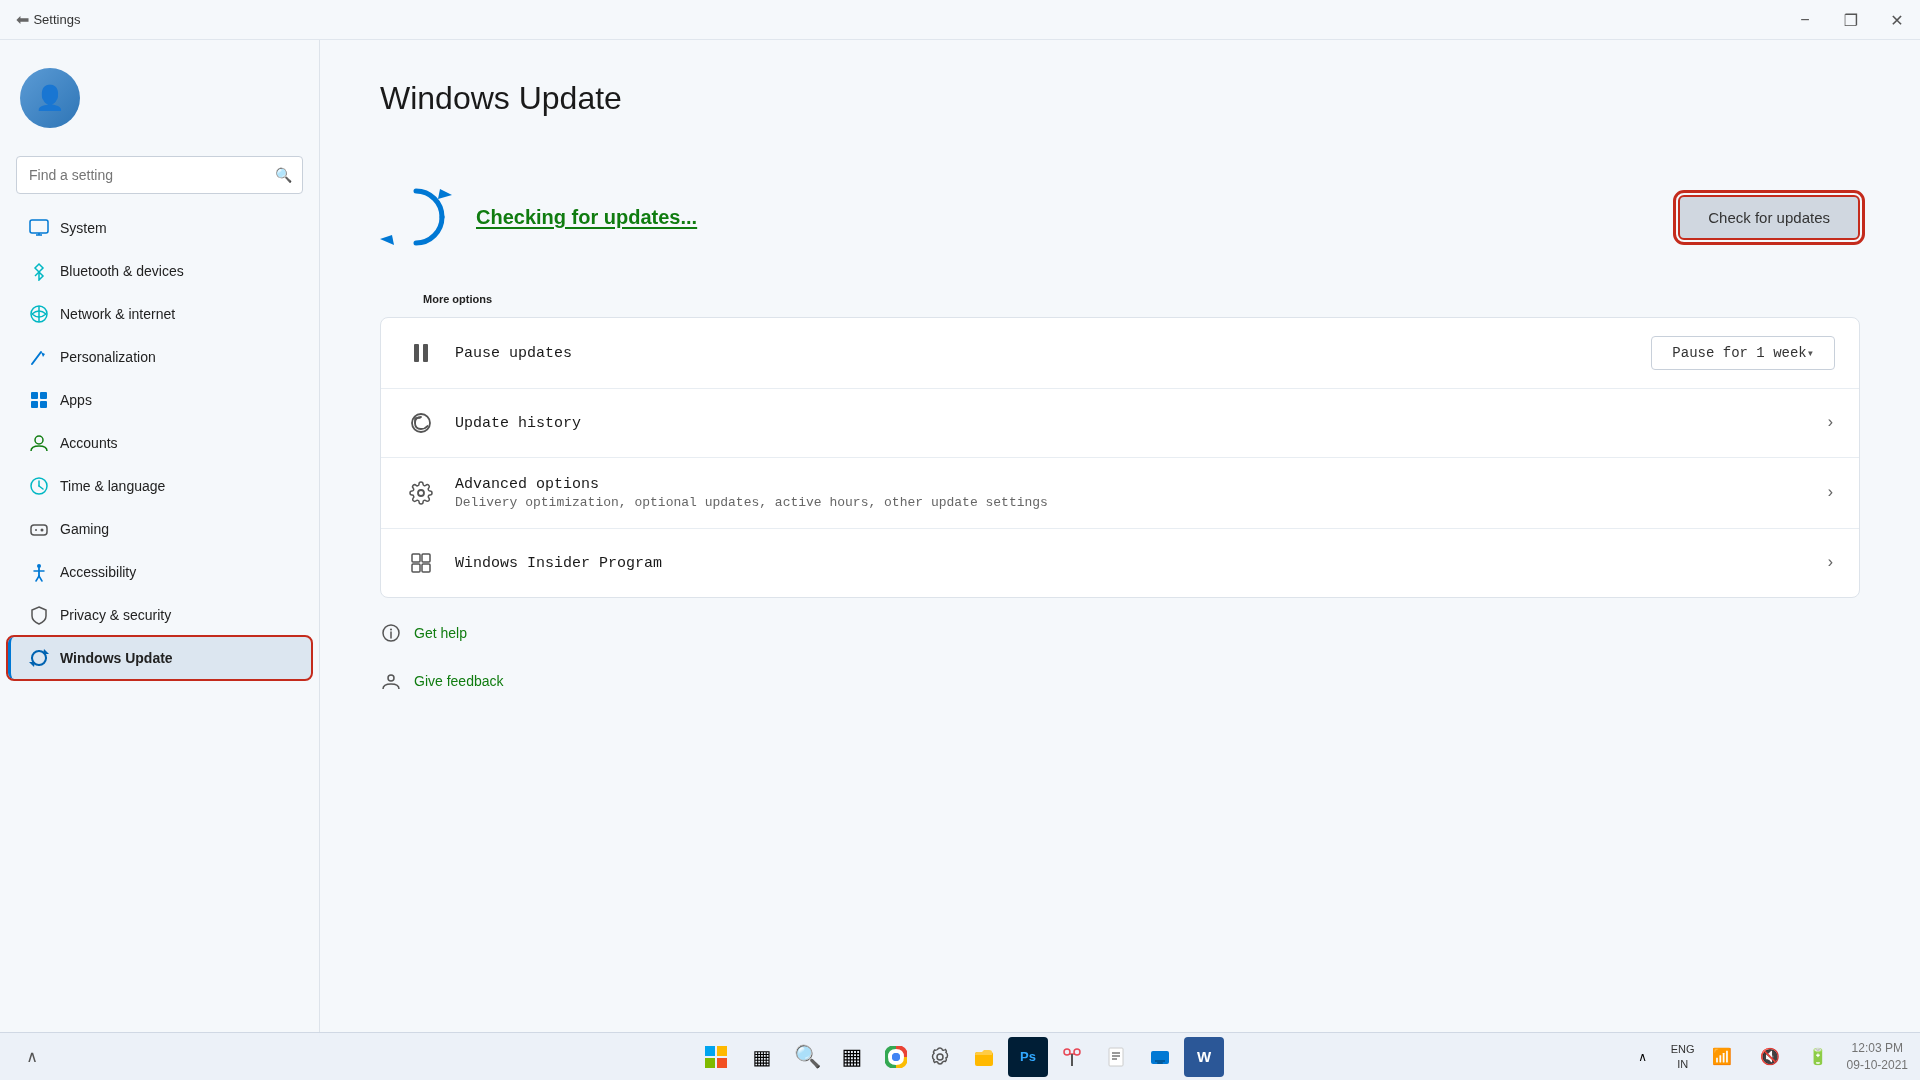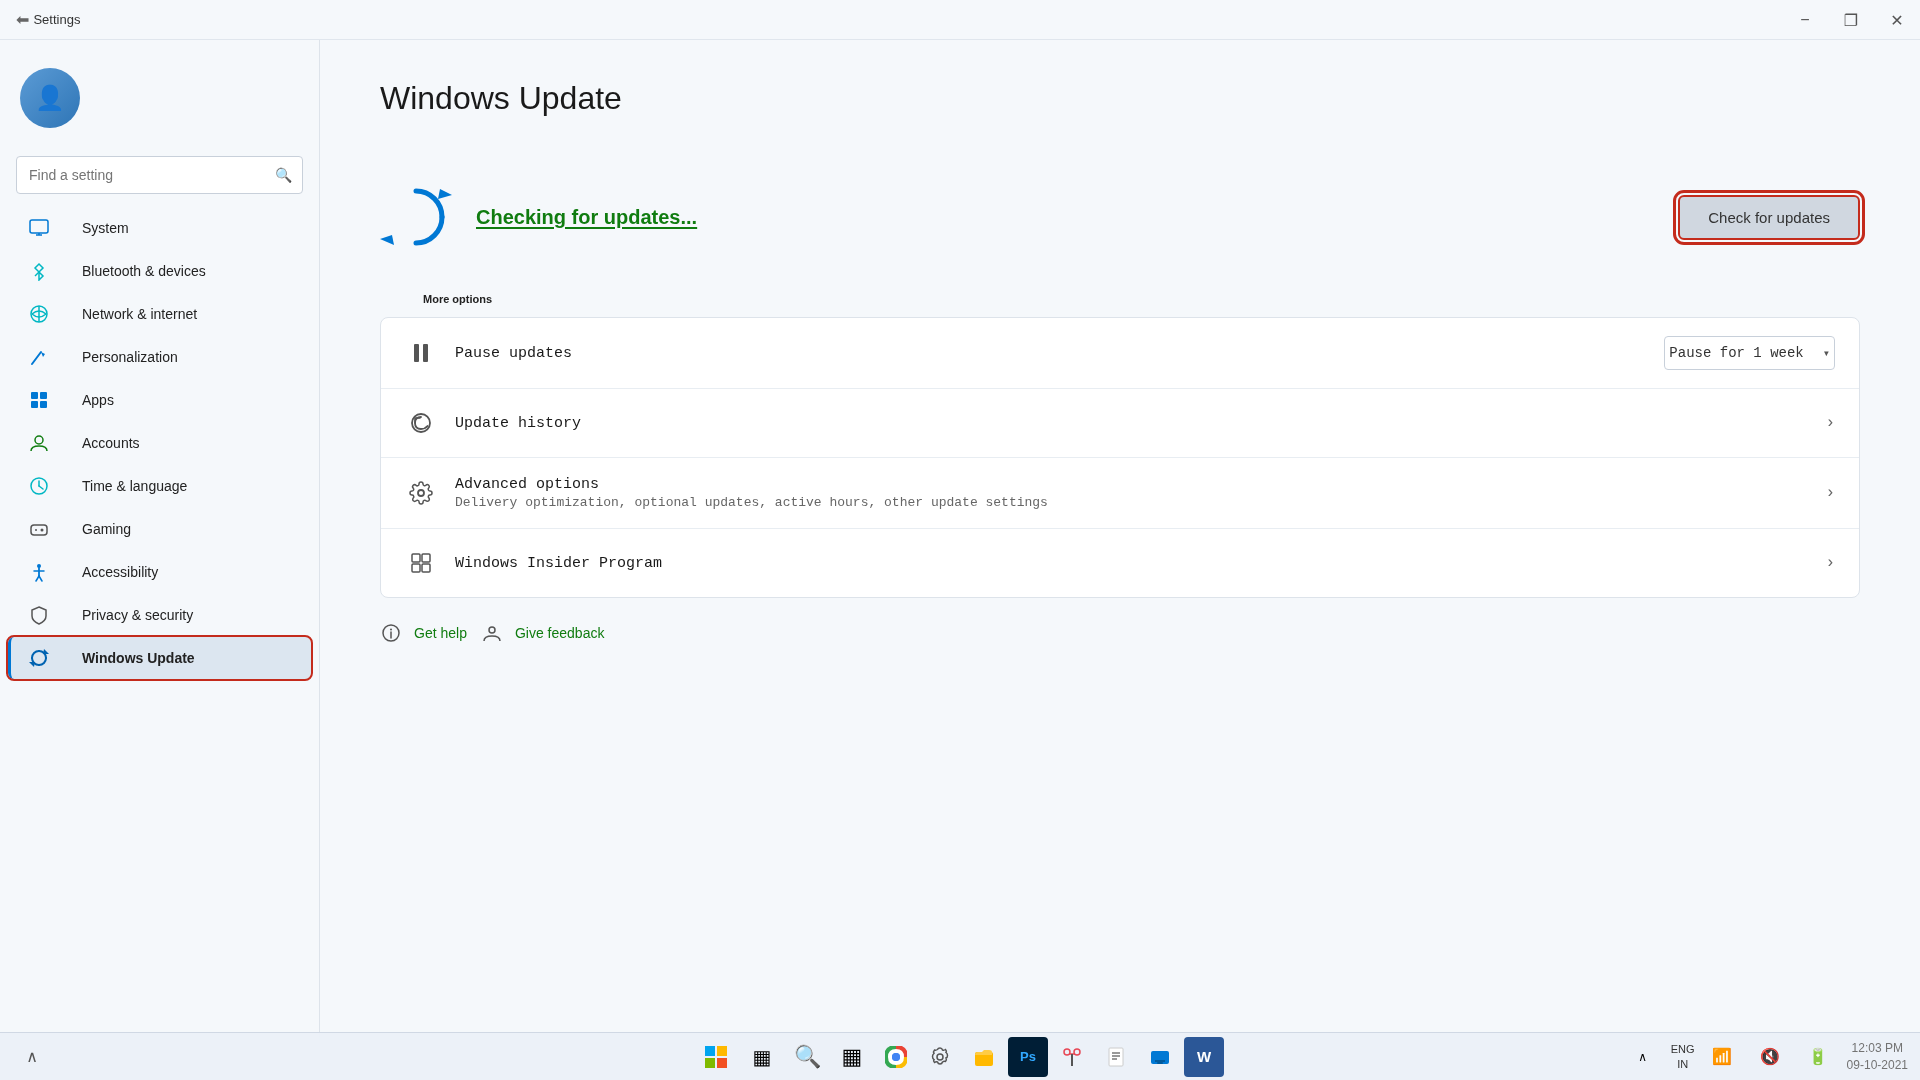--- a/index.html
+++ b/index.html
@@ -126,21 +126,21 @@
 
     .nav-item {
       display: flex;
       align-items: center;
       padding: 10px 20px;
       cursor: pointer;
       border-radius: 6px;
       margin: 1px 8px;
       font-size: 14px;
       color: #222;
-      gap: 32px;
+      gap: 10px;
     }
     .nav-item.active {
       background: #dce6f0;
       font-weight: 600;
       border-left: 3px solid #0078d4;
       padding-left: 17px;
       outline: 2px solid #c42b1c;
     }
     .nav-icon {
       width: 22px;
@@ -278,41 +278,42 @@
 
     .option-right {
       display: flex;
       align-items: center;
       gap: 8px;
     }
 
     .pause-dropdown {
       display: flex;
       align-items: center;
-      gap: 19px;
-      padding: 8px 4px;
+      gap: 0;
+      padding: 8px 20px;
       background: white;
       border: 1px solid #c8d0da;
       border-radius: 4px;
       font-size: 14px;
       color: #333;
       cursor: pointer;
     }
 
     .chevron-right {
       color: #666;
       font-size: 16px;
     }
 
     
     .help-links {
       display: flex;
-      flex-direction: row;
-      gap: 14px;
+      flex-direction: column;
+      gap: 26px;
       margin-top: 8px;
+      justify-content: flex-end;
     }
     .help-link {
       display: flex;
       align-items: center;
       gap: 12px;
       font-size: 14px;
       color: #107c10;
       cursor: pointer;
       text-decoration: none;
     }

